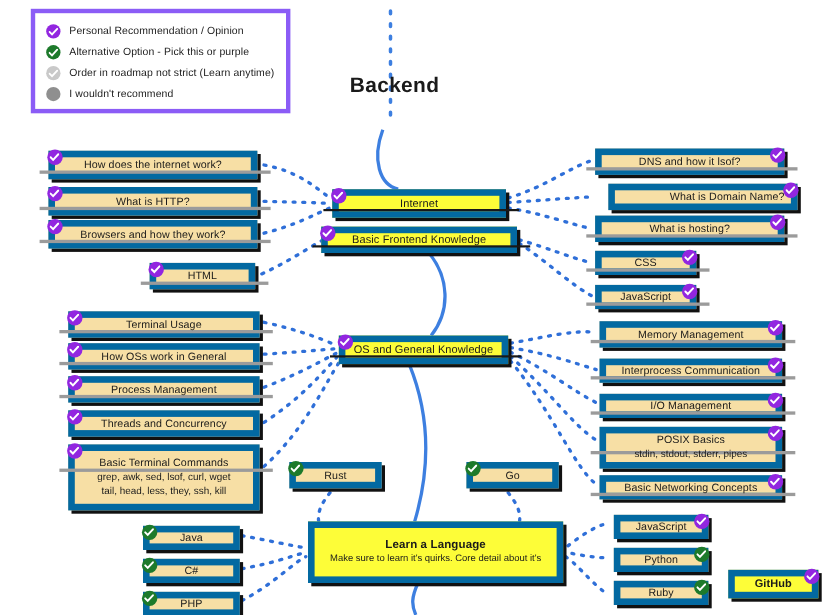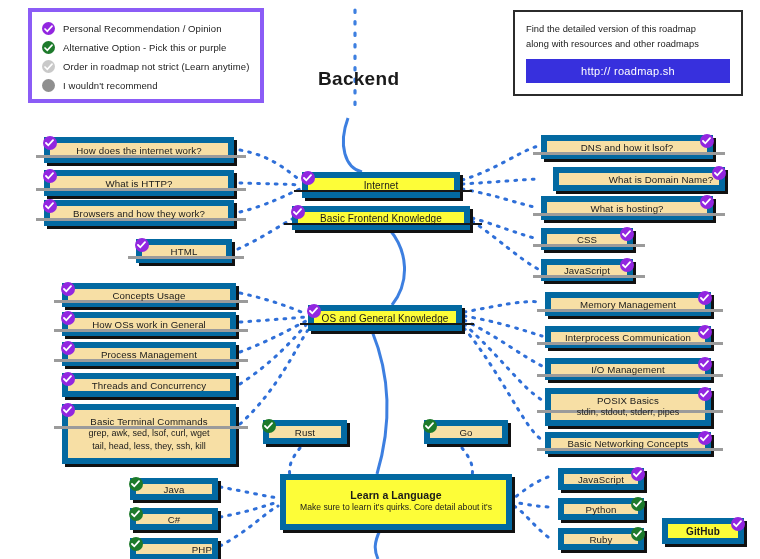--- a/index.html
+++ b/index.html
@@ -133,25 +133,20 @@
           </svg>
       </span>
       <span class="lbl">Order in roadmap not strict (Learn anytime)</span>
     </div>
     <div class="legend-row">
       <span class="dot darkgray"></span>
       <span class="lbl">I wouldn't recommend</span>
     </div>
   </div>
 
-  <div class="infobox">
-    <div class="line">Find the detailed version of this roadmap</div>
-    <div class="line">along with resources and other roadmaps</div>
-    <div class="url-btn">http:// roadmap.sh</div>
-  </div>
 
   <div class="title">Backend</div>
 
   <div id="nodes-layer">
       <div class="node" style="left: 44px; top: 137px; width: 190px; height: 26px;">
         <div class="strike" style="top: 12px;"></div>
         <div class="t">How does the internet work?</div>
         <div class="chk purple tl">
           <svg width="9" height="8" viewBox="0 0 9 8">
             <path d="M1 4 L3.3 6.3 L8 1.2" stroke="#fff" stroke-width="1.8" fill="none" stroke-linecap="round"></path>
@@ -242,21 +237,21 @@
         <div class="strike" style="top: 10px;"></div>
         <div class="t">JavaScript</div>
         <div class="chk purple tr">
           <svg width="9" height="8" viewBox="0 0 9 8">
             <path d="M1 4 L3.3 6.3 L8 1.2" stroke="#fff" stroke-width="1.8" fill="none" stroke-linecap="round"></path>
           </svg>
         </div>
       </div>
       <div class="node" style="left: 62px; top: 283px; width: 174px; height: 24px;">
         <div class="strike" style="top: 11px;"></div>
-        <div class="t">Concepts Usage</div>
+        <div class="t">Terminal Usage</div>
         <div class="chk purple tl">
           <svg width="9" height="8" viewBox="0 0 9 8">
             <path d="M1 4 L3.3 6.3 L8 1.2" stroke="#fff" stroke-width="1.8" fill="none" stroke-linecap="round"></path>
           </svg>
         </div>
       </div>
       <div class="node" style="left: 62px; top: 312px; width: 174px; height: 24px;">
         <div class="strike" style="top: 11px;"></div>
         <div class="t">How OSs work in General</div>
         <div class="chk purple tl">
@@ -352,21 +347,21 @@
         </div>
       </div>
       <div class="node" style="left: 130px; top: 508px; width: 88px; height: 22px;">
         <div class="t">C#</div>
         <div class="chk green tl">
           <svg width="9" height="8" viewBox="0 0 9 8">
             <path d="M1 4 L3.3 6.3 L8 1.2" stroke="#fff" stroke-width="1.8" fill="none" stroke-linecap="round"></path>
           </svg>
         </div>
       </div>
-      <div class="node" style="left: 130px; top: 538px; width: 88px; height: 22px; align-items: flex-end;">
+      <div class="node" style="left: 130px; top: 538px; width: 88px; height: 22px;">
         <div class="t">PHP</div>
         <div class="chk green tl">
           <svg width="9" height="8" viewBox="0 0 9 8">
             <path d="M1 4 L3.3 6.3 L8 1.2" stroke="#fff" stroke-width="1.8" fill="none" stroke-linecap="round"></path>
           </svg>
         </div>
       </div>
       <div class="node" style="left: 558px; top: 468px; width: 86px; height: 22px;">
         <div class="t">JavaScript</div>
         <div class="chk purple tr">

